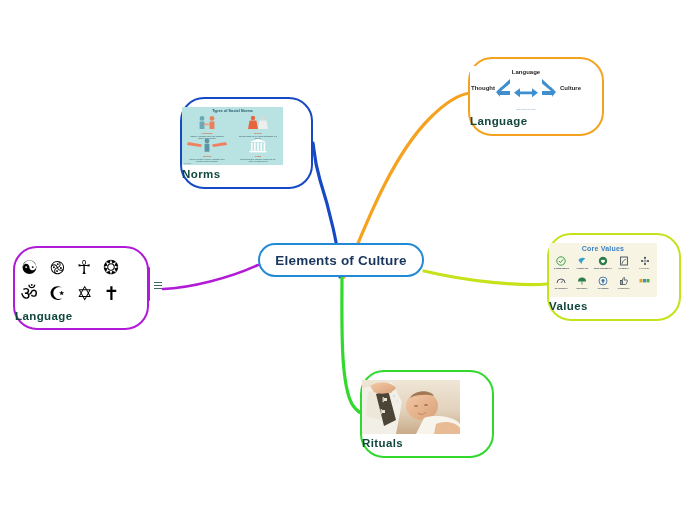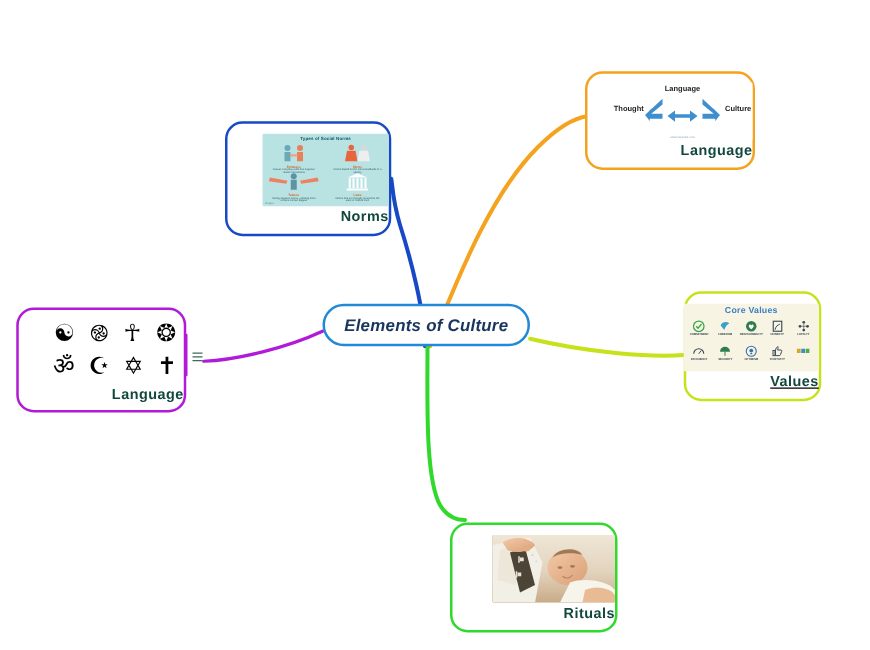--- a/index.html
+++ b/index.html
@@ -43,34 +43,33 @@
     align-items: center;
     justify-content: center;
     z-index: 5;
   }
   .central-node .label {
     font-size: 13.5px;
     font-weight: bold;
     color: #18355e;
     letter-spacing: 0.2px;
     white-space: nowrap;
-    font-style: italic;
   }
 
   
   .node {
     position: absolute;
     box-sizing: border-box;
     background: #ffffff;
-    border-radius: 14px;
+    border-radius: 24px;
     border-width: 2px;
     border-style: solid;
     display: flex;
     flex-direction: column;
-    align-items: flex-end;
+    align-items: flex-start;
     justify-content: center;
     z-index: 4;
   }
   .node-label {
     font-size: 11.5px;
     font-weight: bold;
     color: #11473c;
     letter-spacing: 0.4px;
     text-align: center;
     margin-top: 3px;
@@ -152,23 +151,22 @@
     bottom: 1px; left: 50%;
     transform: translateX(-50%);
     font-size: 2.4px;
     color: #7fa6c9;
     white-space: nowrap;
   }
 
   
   #node-values {
     left: 547px; top: 233px;
-    width: 110px; height: 88px;
+    width: 134px; height: 88px;
     border-color: #c6e21a;
-    text-decoration: underline;
   }
   #values-thumb {
     width: 108px; height: 54px;
     background: #f7f4e4;
     position: relative;
   }
   #values-thumb .vt-title {
     position: absolute;
     top: 2px; left: 0; right: 0;
     text-align: center;
@@ -228,21 +226,20 @@
     line-height: 1;
     color: #000000;
     font-family: "DejaVu Sans", sans-serif;
   }
 
   
   #node-rituals {
     left: 360px; top: 370px;
     width: 134px; height: 88px;
     border-color: #30d92c;
-    margin-top: 48px;
   }
   #rituals-thumb {
     width: 98px; height: 54px;
     position: relative;
     background: #c9a98a;
   }
 
   
   #collapse-handle {
     position: absolute;

